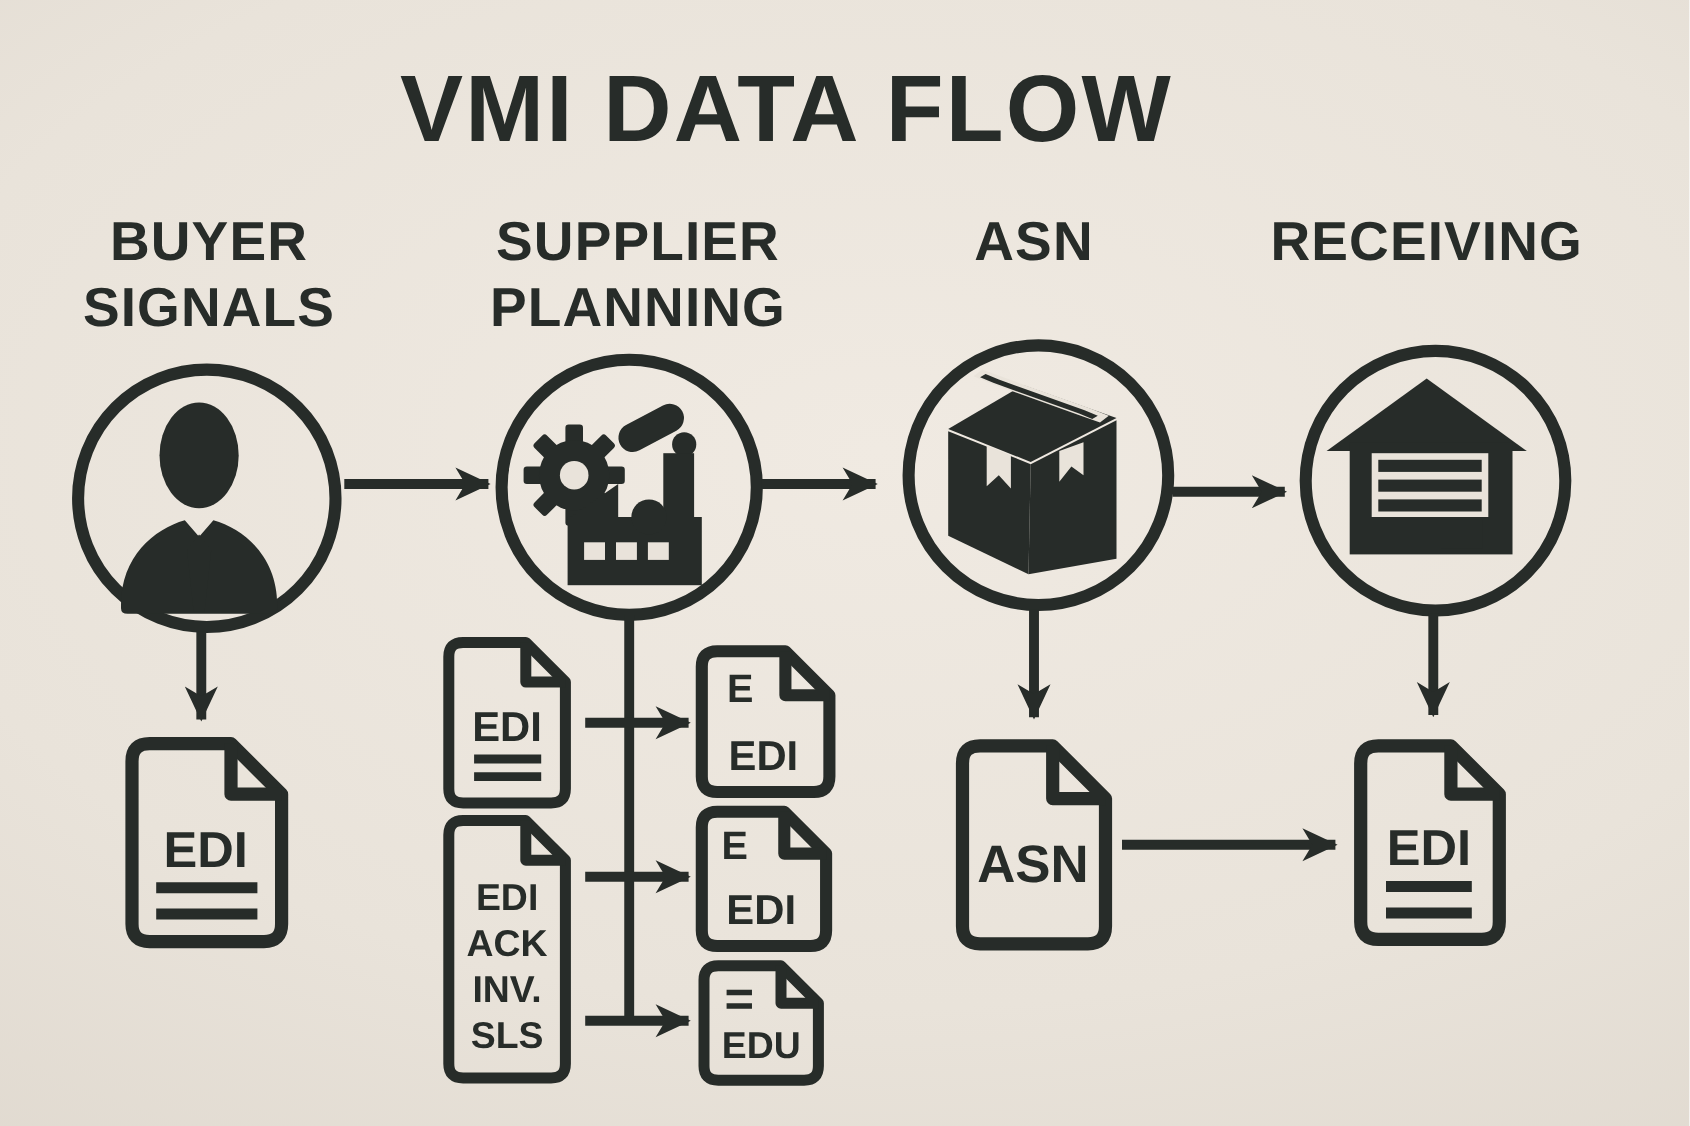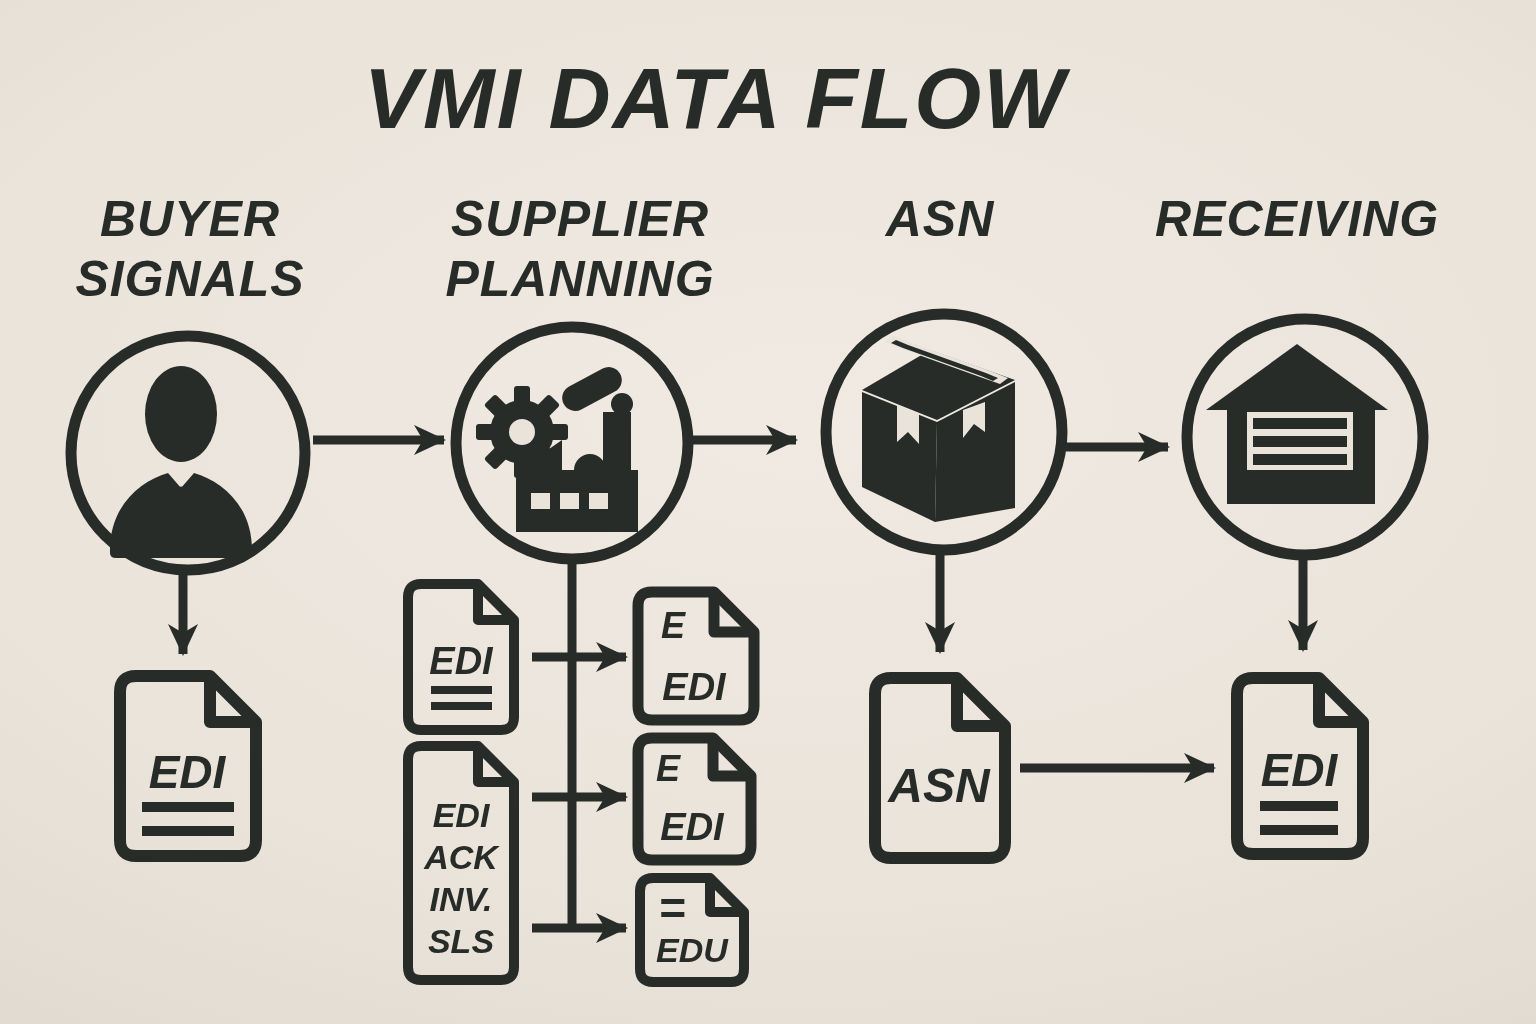--- a/index.html
+++ b/index.html
@@ -4,21 +4,20 @@
 <style>
   html,body{margin:0;padding:0;}
   body{
     width:1536px;height:1024px;overflow:hidden;
     font-family:"Liberation Sans", sans-serif;
   }
   .stage{
     position:relative;width:1536px;height:1024px;
     background:
       radial-gradient(ellipse 130% 110% at 52% 40%, #f0eae2 0%, #e9e3da 45%, #ddd6cc 80%, #ccc5b9 100%);
-    font-style: italic;
   }
   svg{position:absolute;inset:0;}
   text{
     fill:#272c29;
     font-family:"Liberation Sans", sans-serif;
     font-weight:700;
   }
   .title{font-size:86px;letter-spacing:2px;}
   .header{font-size:50px;letter-spacing:1px;}
   .doc-label-lg{font-size:46px;}

